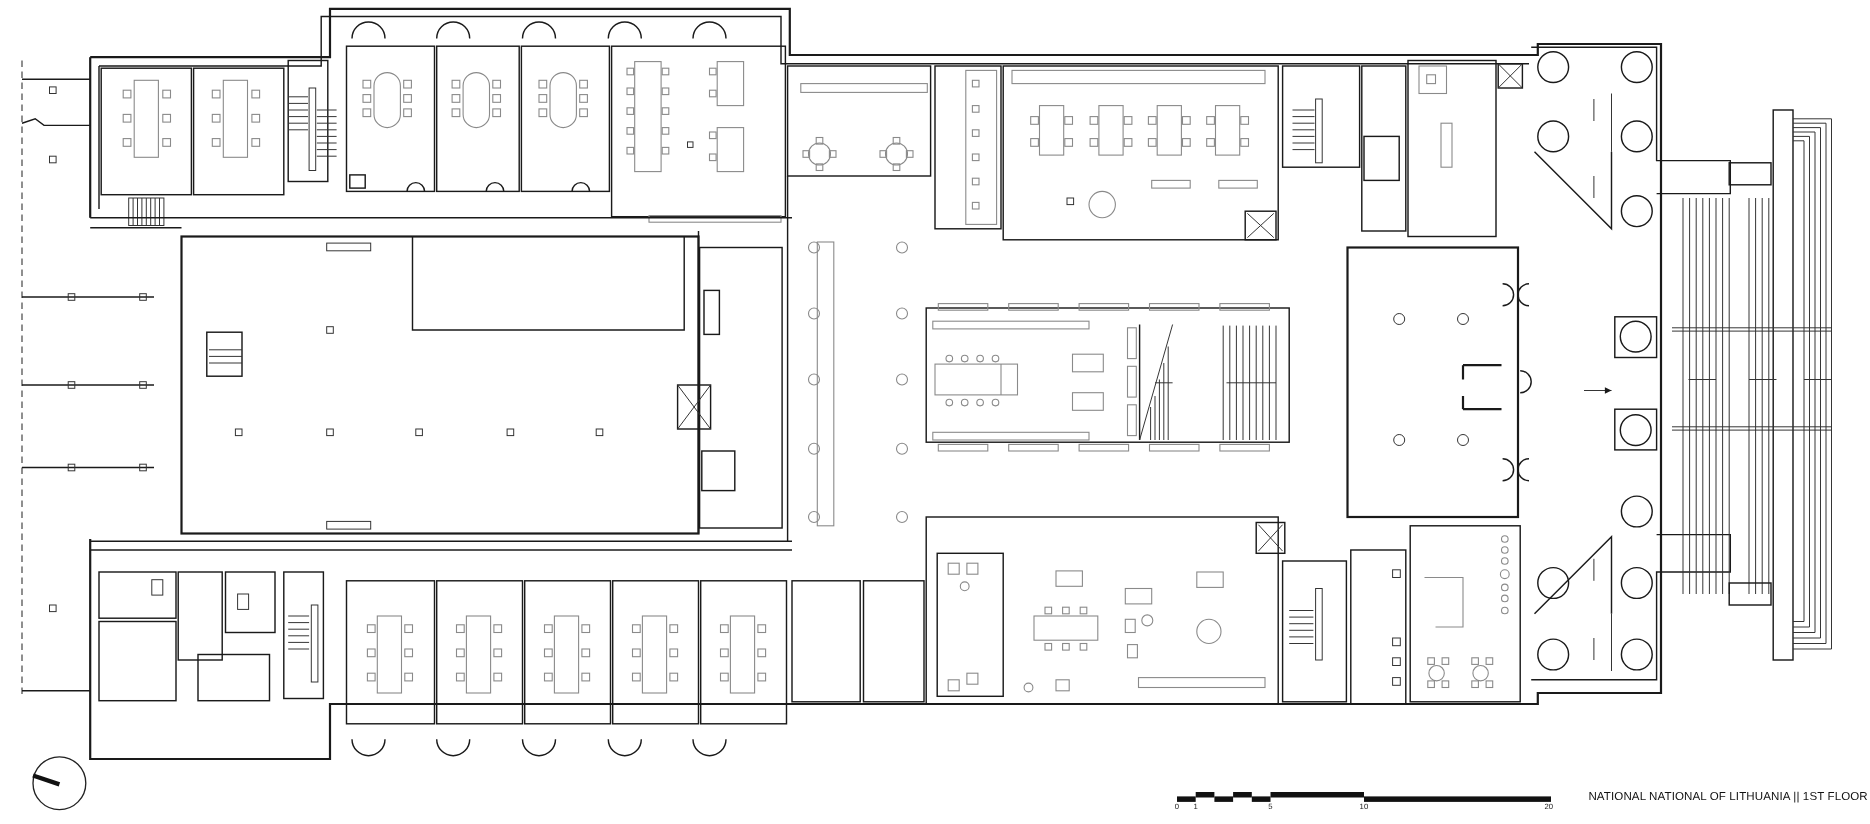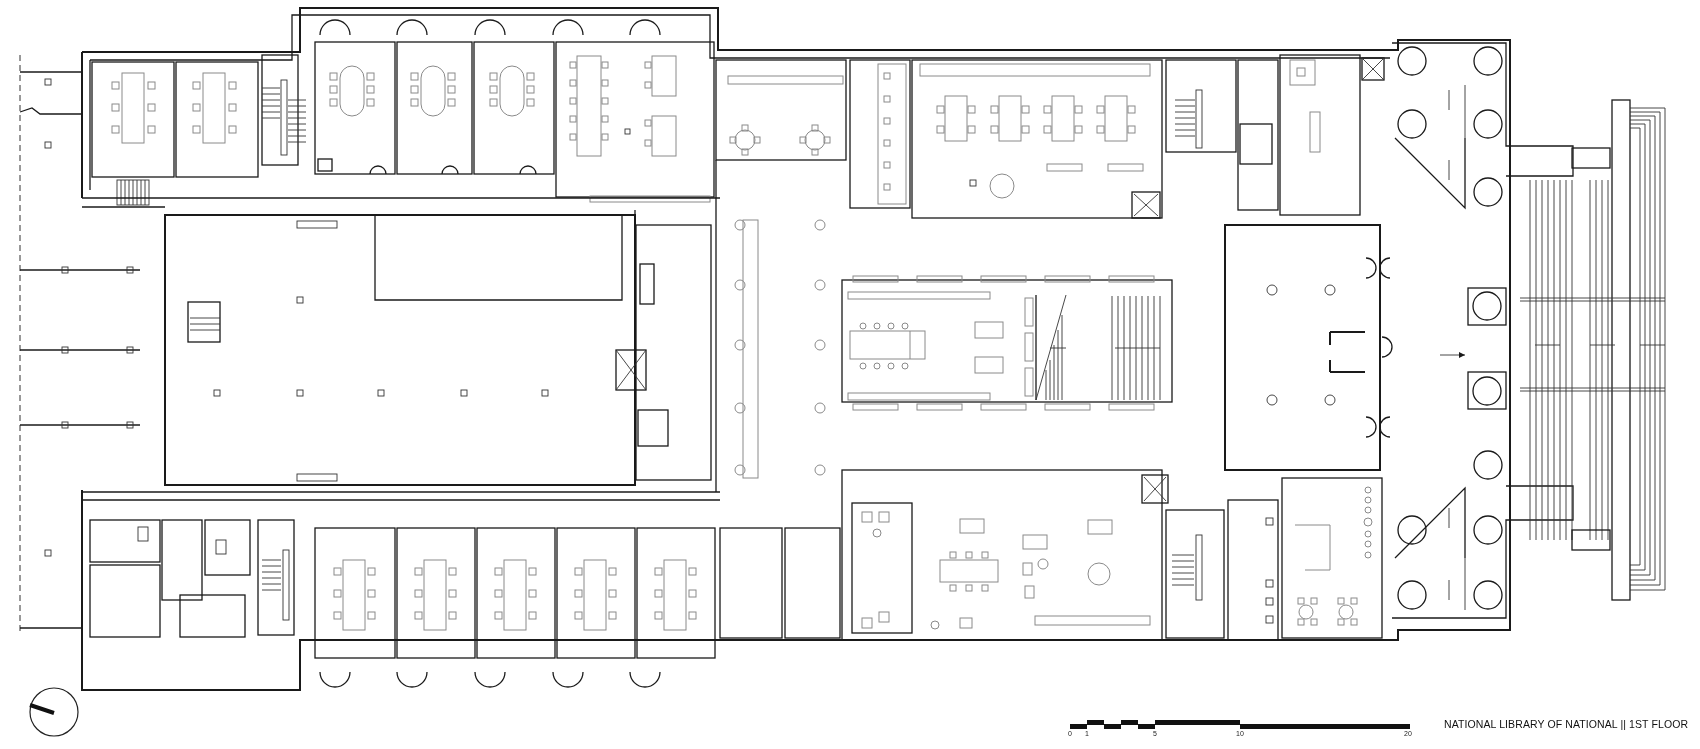--- a/index.html
+++ b/index.html
@@ -594,13 +594,13 @@
     <rect x="1240" y="724" width="170" height="5" fill="#111"></rect>
   </g>
 </svg>
 
 <div class="scale-label" style="left:1068px;">0</div>
 <div class="scale-label" style="left:1085px;">1</div>
 <div class="scale-label" style="left:1153px;">5</div>
 <div class="scale-label" style="left:1236px;">10</div>
 <div class="scale-label" style="left:1404px;">20</div>
 
-<div class="title">NATIONAL LIBRARY OF NATIONAL || 1ST FLOOR</div>
+<div class="title">NATIONAL NATIONAL OF LITHUANIA || 1ST FLOOR</div>
 
 </body></html>

